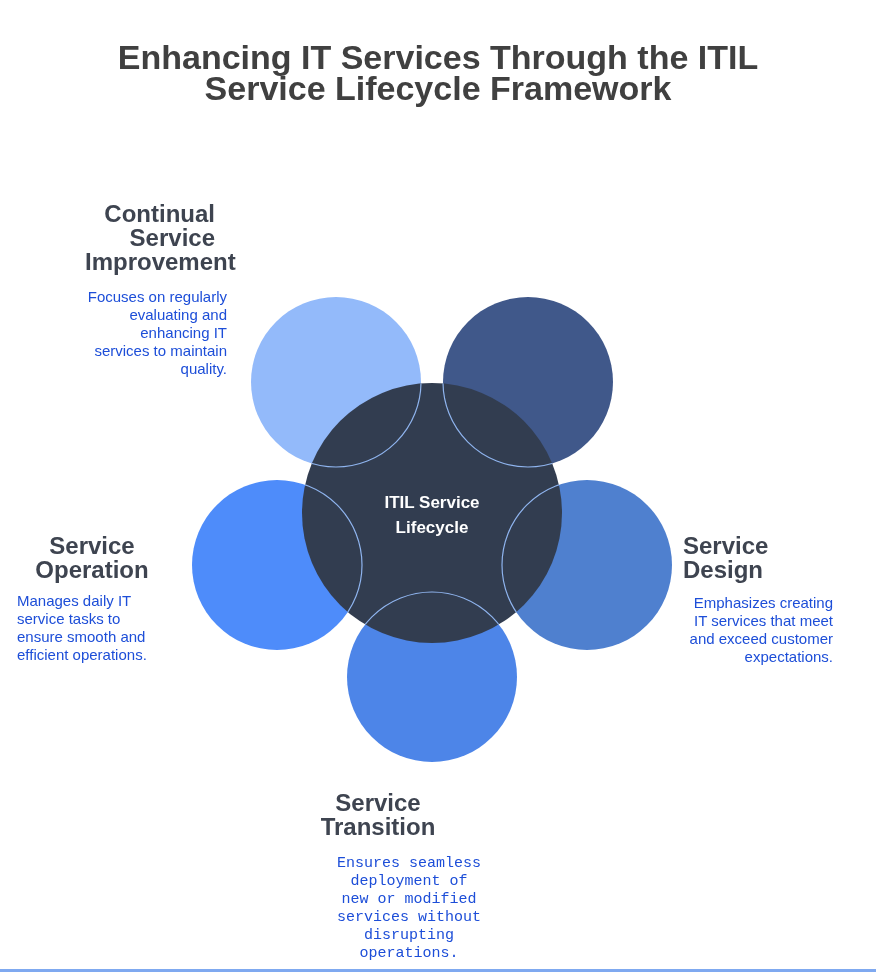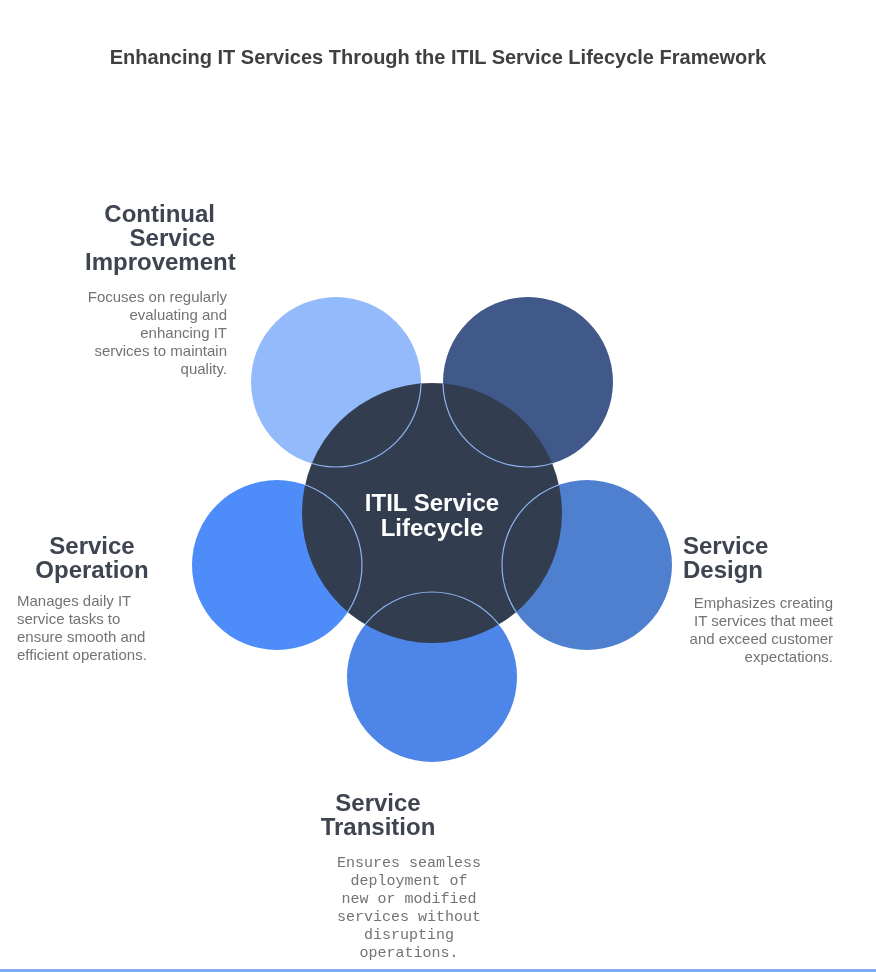--- a/index.html
+++ b/index.html
@@ -14,56 +14,56 @@
     height: 972px;
     background: #ffffff;
     overflow: hidden;
   }
   .page-title {
     position: absolute;
     top: 42px;
     left: 88px;
     width: 700px;
     text-align: center;
-    font-size: 20px;
+    font-size: 34px;
     line-height: 31px;
     font-weight: bold;
     color: #404040;
   }
   .flower-svg {
     position: absolute;
     top: 0;
     left: 0;
   }
   .center-label {
     position: absolute;
     top: 490px;
     left: 357px;
     width: 150px;
     text-align: center;
-    font-size: 24px;
+    font-size: 17px;
     line-height: 25px;
     font-weight: bold;
     color: #ffffff;
   }
   .node-block {
     position: absolute;
     display: flex;
     flex-direction: column;
   }
   .node-heading {
     font-size: 24px;
     line-height: 24px;
     font-weight: bold;
     color: #3E4450;
   }
   .node-desc {
     font-size: 15px;
     line-height: 18px;
-    color: #737373;
+    color: #1d4ed8;
   }
   
   .node-csi { top: 202px; right: 649px; width: 190px; align-items: flex-end; }
   .node-csi .node-heading { width: 130px; text-align: right; margin-right: 12px; }
   .node-csi .node-desc { width: 142px; text-align: right; margin-top: 14px; }
   
   .node-strategy { top: 226px; left: 638px; width: 160px; }
   .node-strategy .node-heading { width: 120px; }
   .node-strategy .node-desc { width: 150px; margin-top: 16px; }
   

